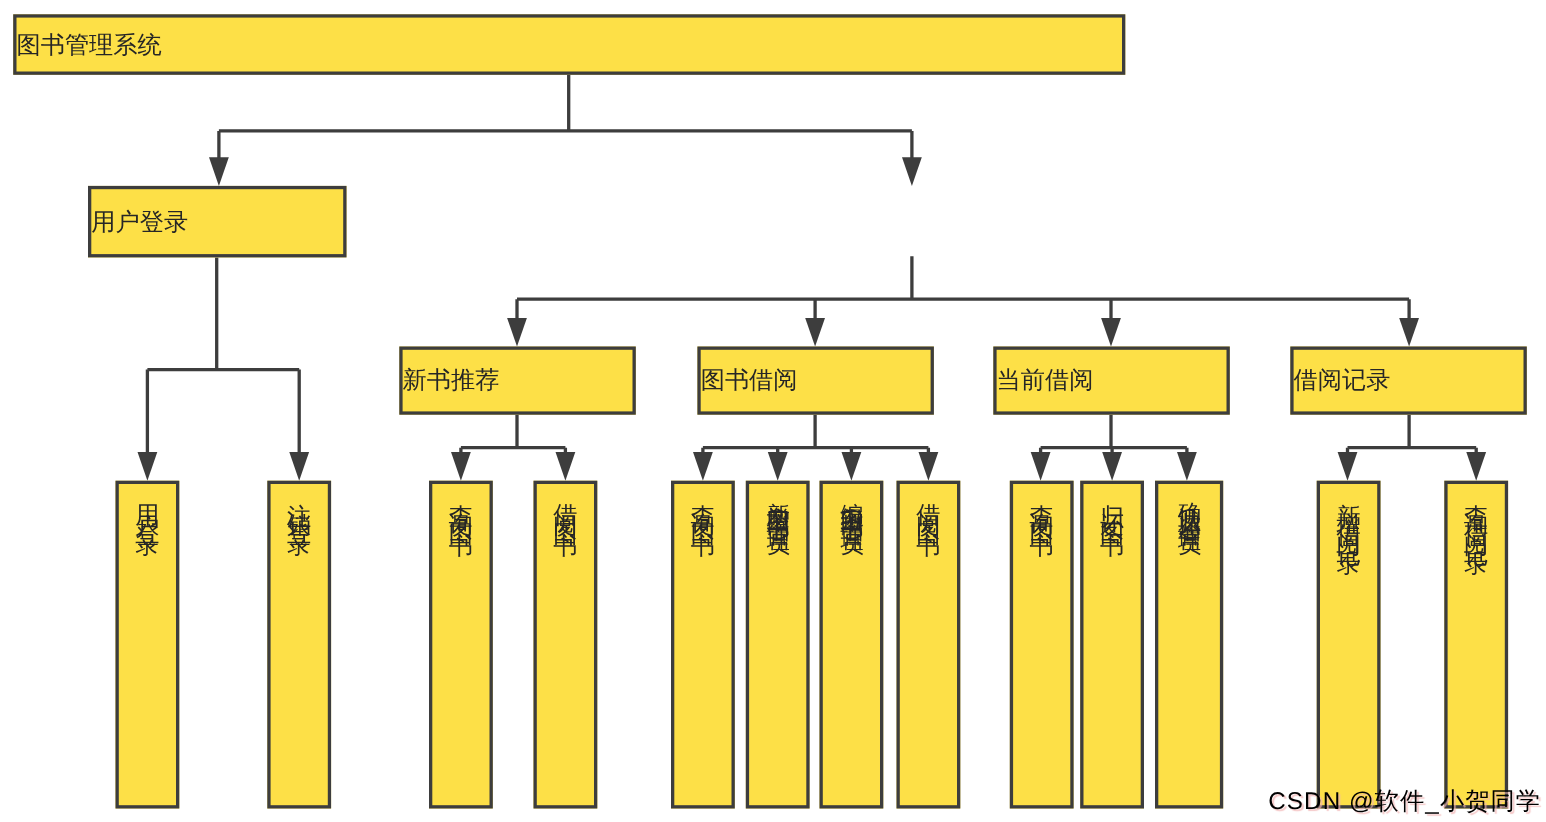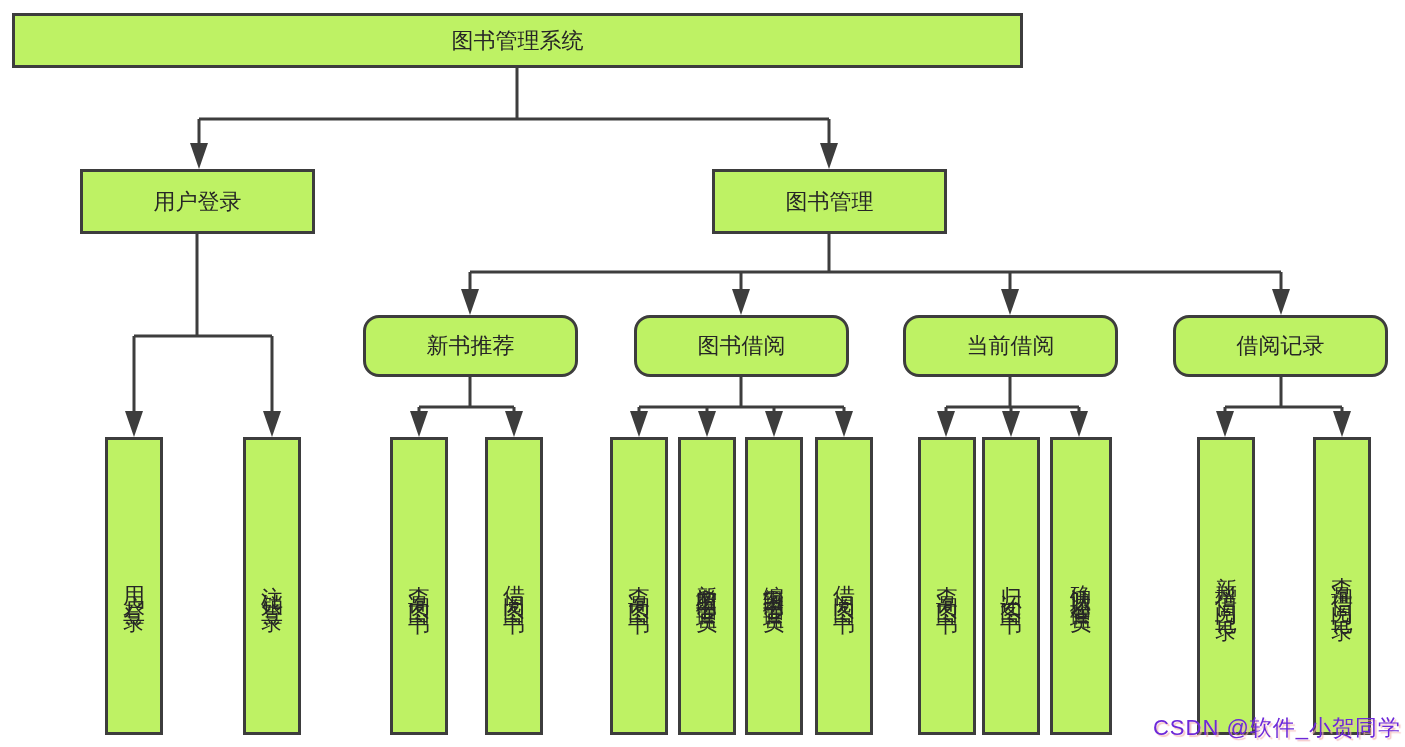--- a/index.html
+++ b/index.html
@@ -19,37 +19,36 @@
     position: absolute;
     left: 0;
     top: 0;
     width: 1405px;
     height: 747px;
   }
   .box {
     position: absolute;
     box-sizing: border-box;
     border: 3px solid #3d3d3d;
-    background: #bef264;
+    background: #fde047;
     color: #262626;
     display: flex;
     align-items: center;
-    justify-content: center;
     font-size: 22px;
     line-height: 1;
     white-space: nowrap;
   }
   
   .root-node   { left: 12px;  top: 13px;  width: 1011px; height: 55px; }
   
   .l2-node     { top: 169px; height: 65px; width: 235px; }
   .n-user-login{ left: 80px; }
   .n-book-mgmt { left: 712px; }
   
-  .l3-node     { top: 315px; height: 62px; width: 215px; border-radius: 16px; }
+  .l3-node     { top: 315px; height: 62px; width: 215px; }
   .n-newbook   { left: 363px; }
   .n-borrow    { left: 634px; }
   .n-current   { left: 903px; }
   .n-record    { left: 1173px; }
   
   .leaf {
     top: 437px;
     height: 298px;
     width: 58px;
     writing-mode: vertical-rl;
@@ -72,21 +71,21 @@
   .lf-9  { left: 918px; }
   .lf-10 { left: 982px; }
   .lf-11 { left: 1050px; width: 62px; }
   .lf-12 { left: 1197px; }
   .lf-13 { left: 1313px; }
   .watermark {
     position: absolute;
     right: 4px;
     bottom: 4px;
     font-size: 22px;
-    color: #6d28d9;
+    color: #000000;
     letter-spacing: 1px;
     text-shadow: 2px 2px 1px rgba(242, 180, 180, 0.75);
     white-space: nowrap;
   }
 </style>
 </head>
 <body>
 
 <div id="canvas">
 
@@ -137,23 +136,20 @@
     </g>
   </svg>
 
   <div class="box root-node">
     <span>图书管理系统</span>
   </div>
 
   <div class="box l2-node n-user-login">
     <span>用户登录</span>
   </div>
-  <div class="box l2-node n-book-mgmt">
-    <span>图书管理</span>
-  </div>
 
   <div class="box l3-node n-newbook">
     <span>新书推荐</span>
   </div>
   <div class="box l3-node n-current">
     <span>当前借阅</span>
   </div>
   <div class="box l3-node n-borrow">
     <span>图书借阅</span>
   </div>

